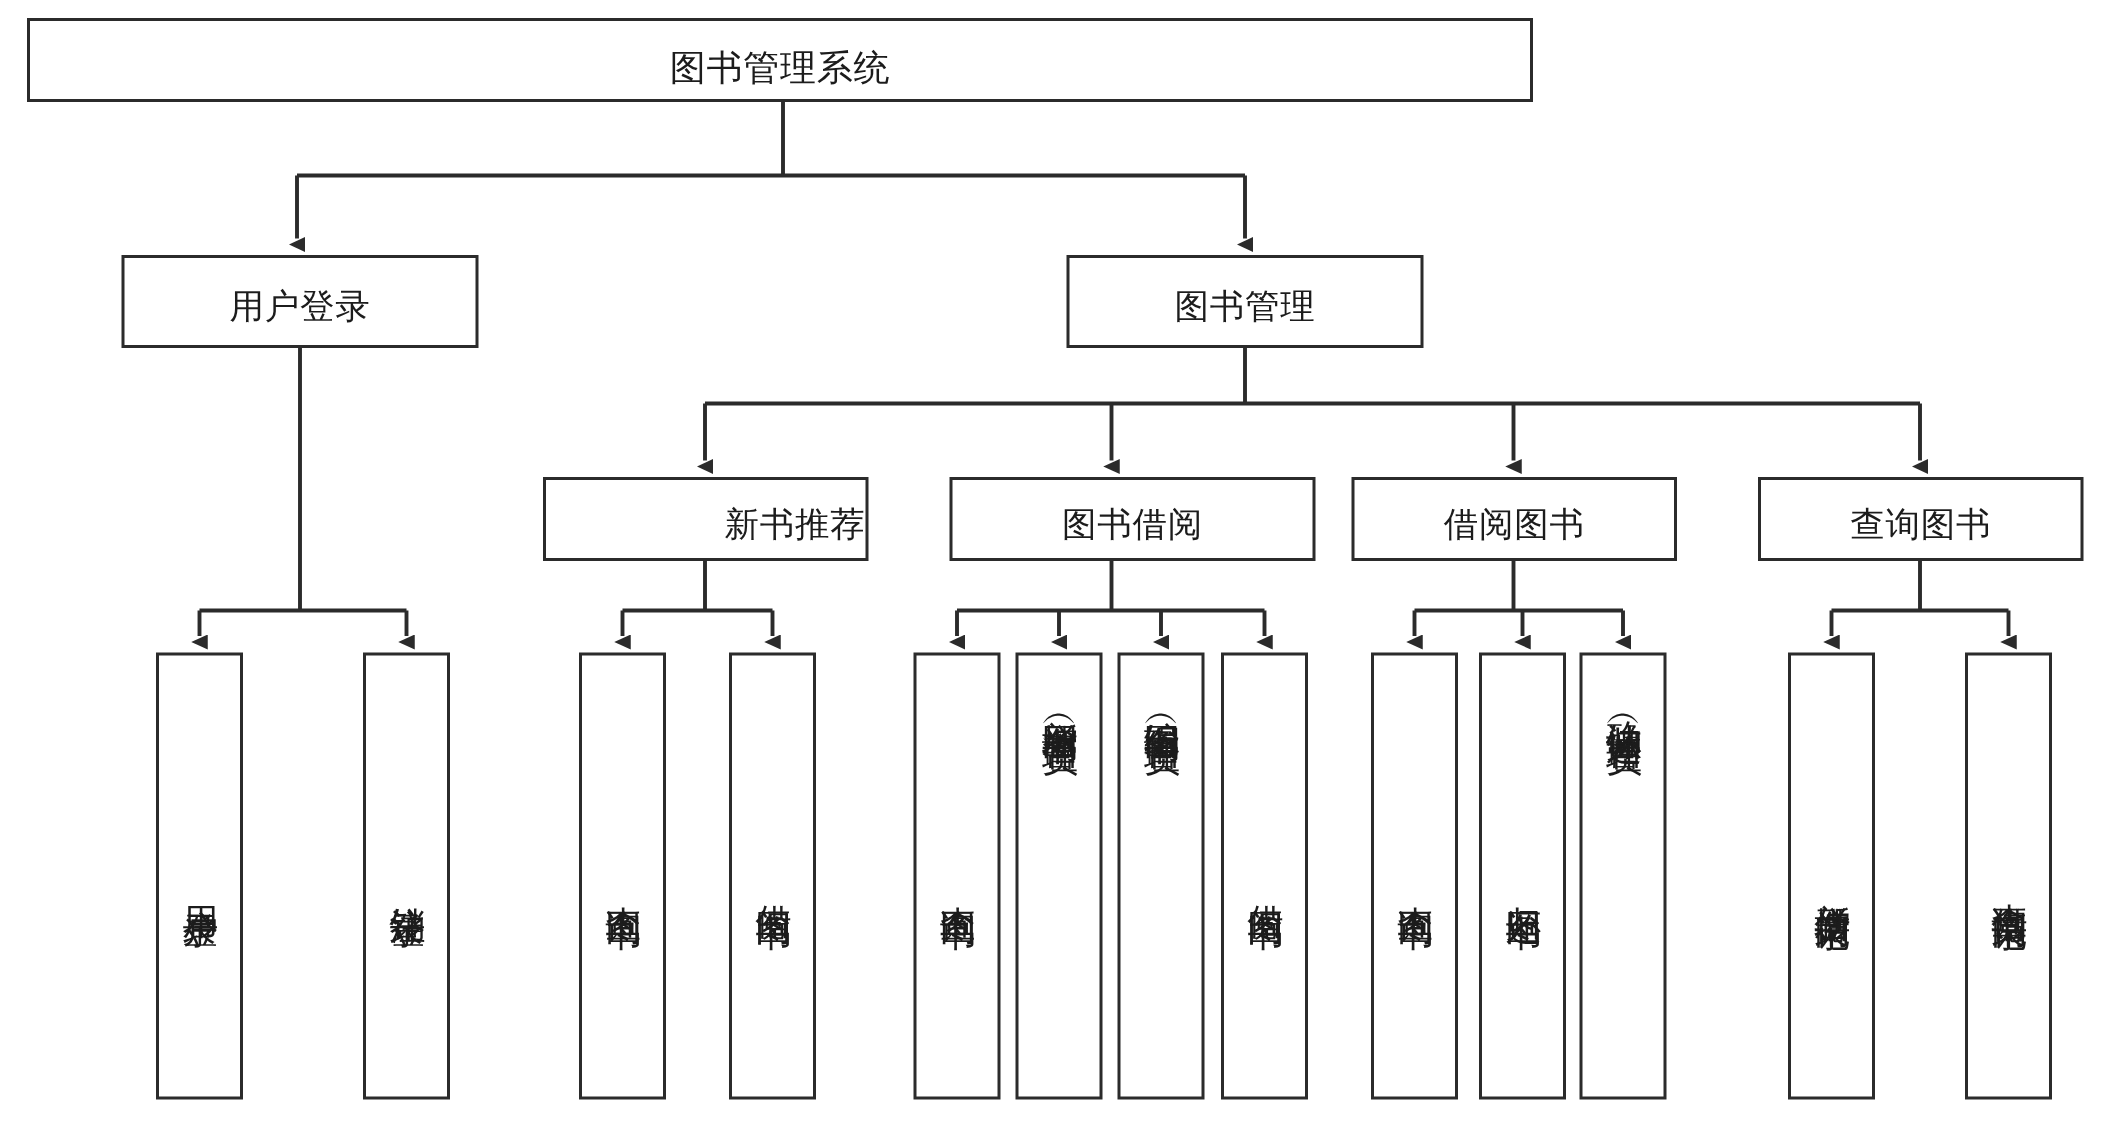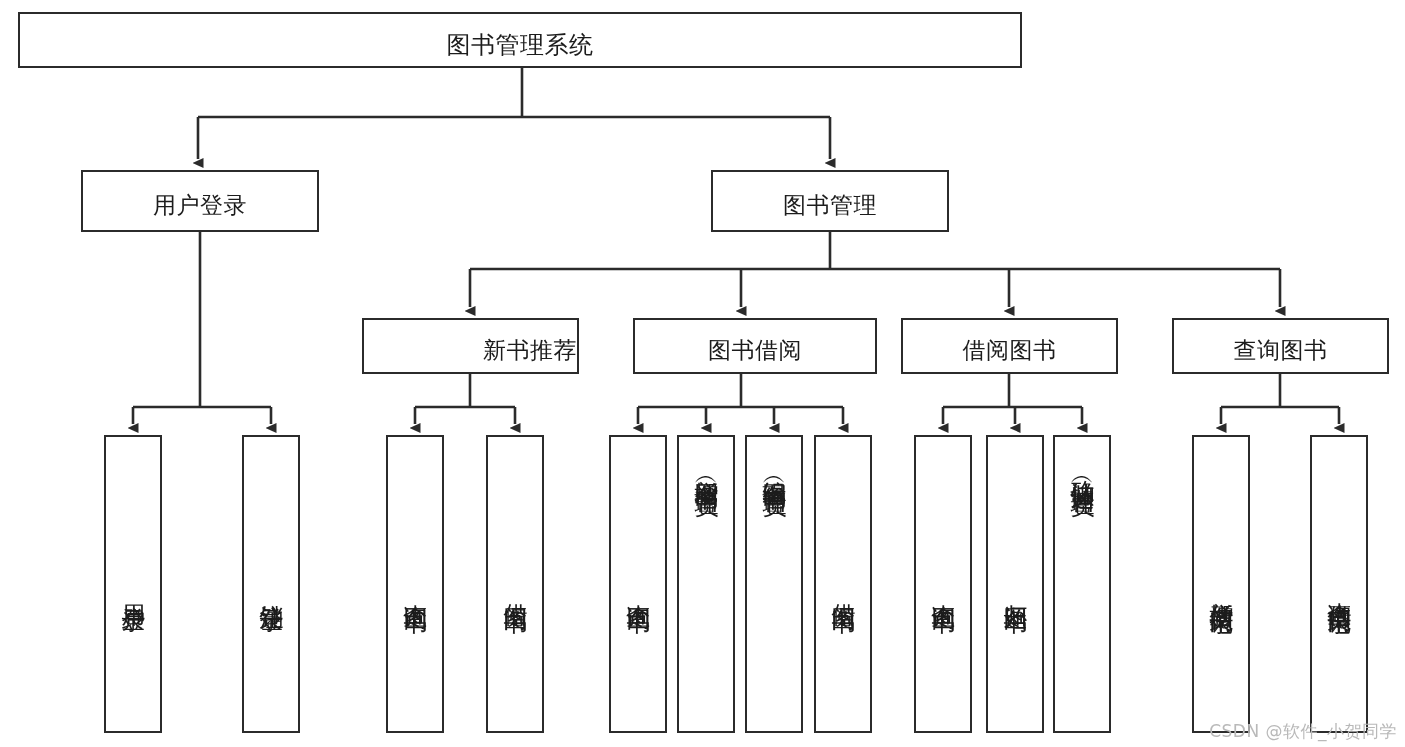--- a/index.html
+++ b/index.html
@@ -179,14 +179,13 @@
         <span class="label">确认归还（管理员）</span>
       </div>
       <div class="node leaf vertical mid" style="left: 1192px; top: 435px; width: 58px; height: 298px;">
         <span class="label">新增借阅记录</span>
       </div>
       <div class="node leaf vertical mid" style="left: 1310px; top: 435px; width: 58px; height: 298px;">
         <span class="label">查询借阅记录</span>
       </div>
     </div>
 
-  <div id="watermark">CSDN @软件_小贺同学</div>
 </div>
 
 </body></html>

